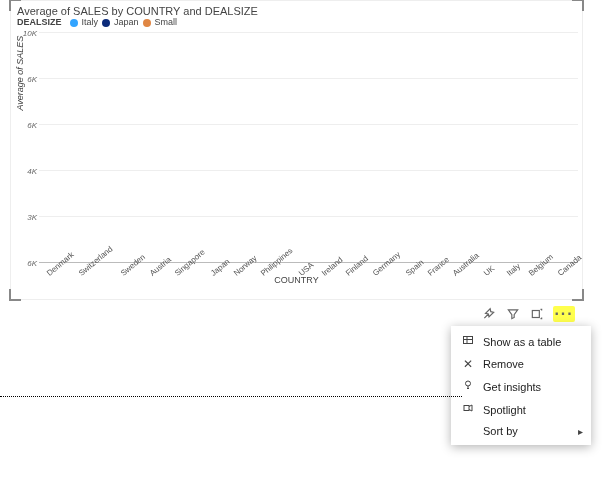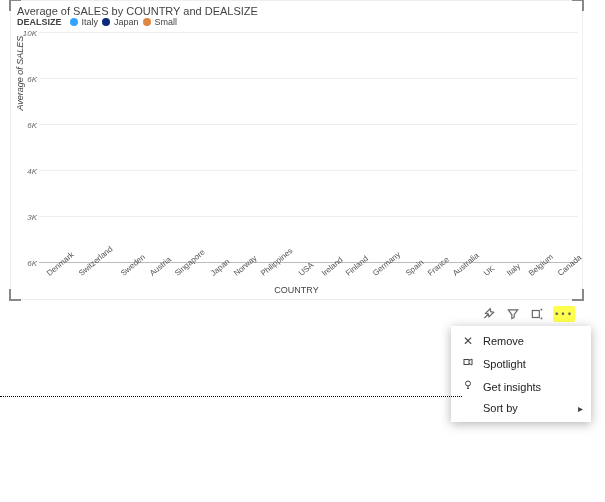--- a/index.html
+++ b/index.html
@@ -5,41 +5,41 @@
   html,body{margin:0;padding:0;font-family:"Segoe UI",Arial,sans-serif;background:#fff;color:#222;}
   #page{position:relative;width:597px;height:502px;}
   
   .card{position:absolute;left:10px;top:0;width:573px;height:300px;border:1px solid #eee;box-sizing:border-box;}
   .card .corner{position:absolute;width:10px;height:10px;border:2px solid #888;}
   .card .tl{left:-2px;top:-2px;border-right:none;border-bottom:none;}
   .card .tr{right:-2px;top:-2px;border-left:none;border-bottom:none;}
   .card .bl{left:-2px;bottom:-2px;border-right:none;border-top:none;}
   .card .br{right:-2px;bottom:-2px;border-left:none;border-top:none;}
   .title{font-size:11px;color:#444;padding:4px 6px 0 6px;}
-  .legend{font-size:9px;color:#444;padding:0 6px;display:flex;align-items:center;gap:4px;}
+  .legend{font-size:9px;color:#444;padding:0 6px;display:flex;align-items:flex-end;gap:4px;}
   .lg-label{font-weight:600;margin-right:4px;}
   .sw{width:8px;height:8px;border-radius:50%;display:inline-block;}
   .sw-large{background:#32a4ff;}
   .sw-medium{background:#0b2b7a;}
   .sw-small{background:#e08643;}
   
   .plot-wrap{position:absolute;left:28px;top:32px;right:4px;bottom:36px;font-style:italic;}
   .ylab{position:absolute;left:-24px;top:50%;transform:rotate(-90deg) translateX(50%);transform-origin:left top;font-size:9px;color:#444;white-space:nowrap;}
   .yticks{position:absolute;left:-24px;top:0;bottom:0;width:24px;}
   .ytick{position:absolute;right:2px;font-size:8px;color:#666;transform:translateY(50%);}
   .grid{position:absolute;left:0;right:0;height:1px;background:#eee;}
   .plot{position:absolute;left:0;right:0;top:0;bottom:0;display:flex;align-items:flex-end;border-bottom:1px solid #bbb;}
   .group{flex:1;display:flex;justify-content:center;align-items:flex-end;gap:1px;position:relative;}
   .bar{width:6px;}
   .b-large{background:#32a4ff;}
   .b-medium{background:#0b2b7a;}
   .b-small{background:#e08643;}
   .xlabels{position:absolute;left:28px;right:4px;bottom:14px;top:auto;height:22px;display:flex;}
   .xl{flex:1;font-size:8px;color:#555;text-align:left;white-space:nowrap;transform:rotate(-40deg);transform-origin:0 0;position:relative;top:8px;left:6px;}
-  .xaxis-title{position:absolute;left:0;right:0;bottom:4px;text-align:center;font-size:9px;color:#444;}
+  .xaxis-title{position:absolute;left:0;right:0;bottom:14px;text-align:center;font-size:9px;color:#444;}
   
   .toolbar{position:absolute;right:22px;top:306px;display:flex;gap:8px;align-items:center;}
   .tb-ico{width:16px;height:16px;display:flex;align-items:center;justify-content:center;color:#666;}
   .more{background:#ffff4d;border-radius:2px;padding:0 3px;letter-spacing:1px;font-weight:bold;line-height:14px;}
   
   .menu{position:absolute;right:6px;top:326px;width:140px;background:#fff;box-shadow:0 2px 10px rgba(0,0,0,0.3);font-size:11px;color:#222;padding:4px 0;}
   .mi{display:flex;align-items:center;gap:8px;padding:4px 10px;cursor:pointer;position:relative;}
   .mi .ico{width:14px;text-align:center;color:#444;font-size:12px;}
   .mi.hl{background:#ffff66;}
   .mi.caret::after{content:"▸";position:absolute;right:8px;font-size:10px;color:#444;}
@@ -219,41 +219,50 @@
     <svg width="14" height="14" viewBox="0 0 24 24" fill="none" stroke="currentColor" stroke-width="2">
           <rect x="4" y="6" width="12" height="12"></rect>
           <path d="M18 4h2v2M18 20h2v-2"></path>
         </svg>
   </span>
   <span class="tb-ico more">···</span>
 </div>
 
 <div class="menu">
   <div class="mi">
+    <span class="ico">
+      <svg width="12" height="12" viewBox="0 0 24 24" fill="none" stroke="currentColor" stroke-width="2">
+            <rect x="3" y="5" width="18" height="14"></rect>
+            <path d="M3 11h18M10 5v14"></path>
+          </svg>
+    </span>
+    <span>Show as a table</span>
+  </div>
+  <div class="mi">
     <span class="ico">✕</span>
     <span>Remove</span>
+  </div>
+  <div class="mi">
+    <span class="ico">
+      <svg width="12" height="12" viewBox="0 0 24 24" fill="none" stroke="currentColor" stroke-width="2">
+            <circle cx="12" cy="9" r="5"></circle>
+            <path d="M10 16h4M10 19h4"></path>
+          </svg>
+    </span>
+    <span>Get insights</span>
   </div>
   <div class="mi">
     <span class="ico">
       <svg width="12" height="12" viewBox="0 0 24 24" fill="none" stroke="currentColor" stroke-width="2">
             <rect x="4" y="7" width="10" height="10"></rect>
             <path d="M14 9l6-3v12l-6-3"></path>
           </svg>
     </span>
     <span>Spotlight</span>
   </div>
-  <div class="mi">
-    <span class="ico">
-      <svg width="12" height="12" viewBox="0 0 24 24" fill="none" stroke="currentColor" stroke-width="2">
-            <circle cx="12" cy="9" r="5"></circle>
-            <path d="M10 16h4M10 19h4"></path>
-          </svg>
-    </span>
-    <span>Get insights</span>
-  </div>
   <div class="mi caret">
     <span class="ico"></span>
     <span>Sort by</span>
   </div>
 </div>
 
 <div class="dotline"></div>
 
 </div>
 

